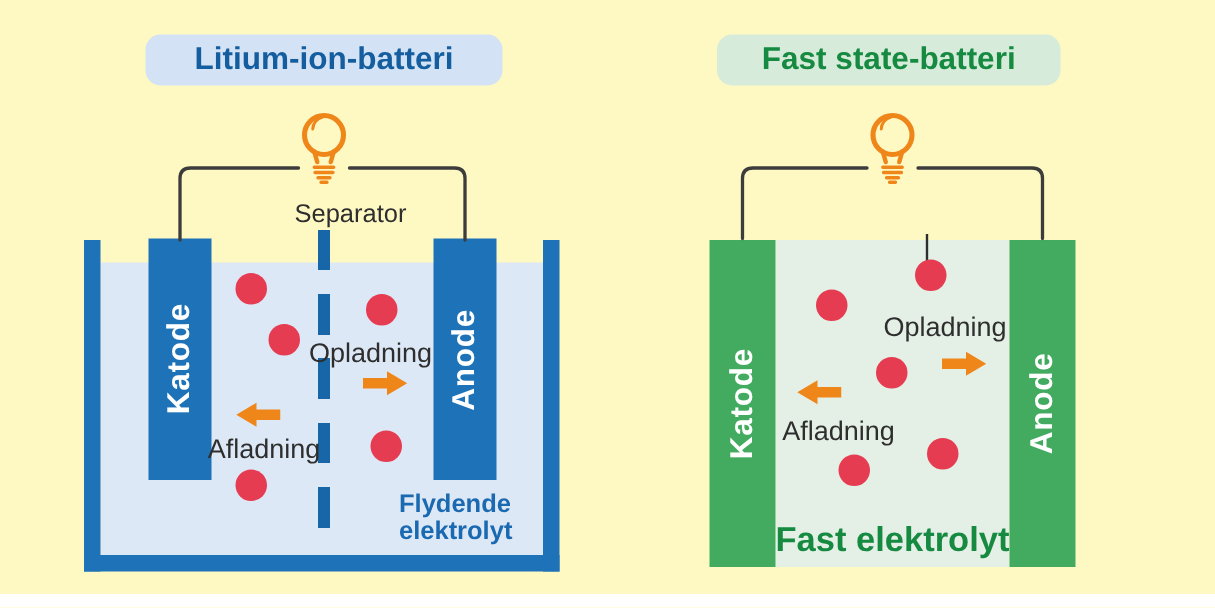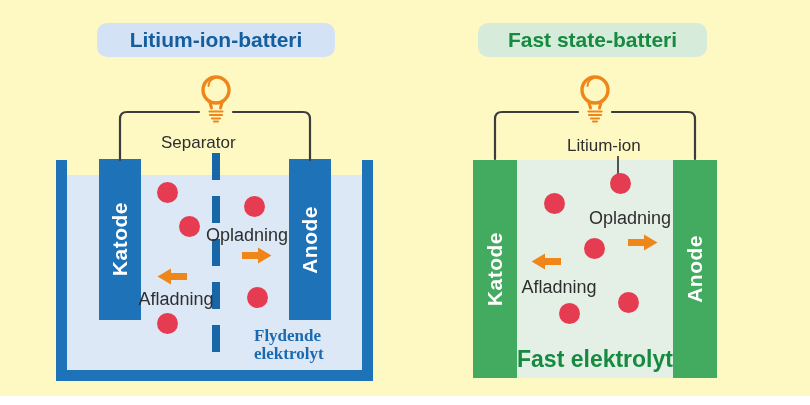--- a/index.html
+++ b/index.html
@@ -3,38 +3,38 @@
 <meta charset="utf-8">
 <style>
   html,body{margin:0;padding:0;background:#fff;}
   #canvas{position:relative;width:810px;height:396px;background:#fef9c3;overflow:hidden;
           font-family:"Liberation Sans", sans-serif;}
   .abs{position:absolute;}
   .badge{display:flex;align-items:center;justify-content:center;border-radius:10px;
          font-weight:bold;font-size:21px;}
   #badge-left{left:97px;top:23px;width:238px;height:34px;background:var(--badge-blue-bg);color:var(--blue-title);}
   #badge-right{left:478px;top:23px;width:229px;height:34px;background:var(--badge-green-bg);color:var(--green-text);}
-  .lbl{font-size:17px;color:var(--text-dark);text-align:left;line-height:1.1;}
+  .lbl{font-size:17px;color:var(--text-dark);text-align:right;line-height:1.1;}
   .lbl18{font-size:18px;color:var(--text-dark);text-align:center;line-height:1.1;}
   
   #liquid{left:67px;top:175px;width:295px;height:195px;background:var(--light-blue);}
   #wall-left{left:56px;top:160px;width:11px;height:221px;background:var(--blue);}
   #wall-right{left:362px;top:160px;width:11px;height:221px;background:var(--blue);}
   #tank-bottom{left:56px;top:370px;width:317px;height:11px;background:var(--blue);}
   .electrode{display:flex;align-items:center;justify-content:center;}
   .electrode span{writing-mode:vertical-rl;transform:rotate(180deg);color:#fff;font-weight:bold;
                   font-size:21px;letter-spacing:.5px;}
   #katode-l{left:99px;top:159px;width:42px;height:161px;background:var(--blue);}
   #anode-l{left:289px;top:159px;width:42px;height:161px;background:var(--blue);}
   #separator-line{left:212px;top:153px;width:8px;height:214px;
      background:repeating-linear-gradient(to bottom,var(--sep-blue) 0px,var(--sep-blue) 27px,transparent 27px,transparent 43px);}
   #separator-label{left:161px;top:134px;width:110px;}
   #opladning-l{left:197px;top:226px;width:100px;}
   #afladning-l{left:126px;top:290px;width:100px;}
-  #flydende{left:254px;top:327px;width:95px;font-weight:bold;font-size:17px;line-height:1.05;color:var(--blue-label);font-family:Liberation Serif, serif;}
+  #flydende{left:266px;top:327px;width:95px;font-weight:bold;font-size:17px;line-height:1.05;color:var(--blue-label);}
   
   #interior-r{left:517px;top:160px;width:156px;height:218px;background:var(--light-green);}
   #katode-r{left:473px;top:160px;width:44px;height:218px;background:var(--green);}
   #anode-r{left:673px;top:160px;width:44px;height:218px;background:var(--green);}
   #litium-label{left:567px;top:137px;width:104px;}
   #opladning-r{left:580px;top:209px;width:100px;}
   #afladning-r{left:509px;top:278px;width:100px;}
   #fast{left:517px;top:346px;width:156px;text-align:center;font-weight:bold;font-size:23px;color:var(--green-text);}
   
   .ion{position:absolute;width:21px;height:21px;border-radius:50%;background:var(--red);}
@@ -101,21 +101,20 @@
       <path class="bulb" d="M588.5,101 L590.5,108 M601.5,101 L599.5,108" stroke-width="3"></path>
       <path class="bulb" d="M588.5,111.5 H601.5 M589,115 H601 M591,118.5 H599 M593,121.5 H597" stroke-width="2.2"></path>
     </g>
     <line class="pointer" x1="618" y1="156" x2="618" y2="182"></line>
   </svg>
 
   <div class="abs lbl" id="separator-label">Separator</div>
   <div class="abs lbl18" id="opladning-l">Opladning</div>
   <div class="abs lbl18" id="afladning-l">Afladning</div>
   <div class="abs" id="flydende">Flydende elektrolyt</div>
-  <div class="abs lbl" id="litium-label">Litium-ion</div>
   <div class="abs lbl18" id="opladning-r">Opladning</div>
   <div class="abs lbl18" id="afladning-r">Afladning</div>
   <div class="abs" id="fast">Fast elektrolyt</div>
 
   <svg class="abs arrow" id="arrow-charge-l" viewBox="0 0 30 17">
     <path d="M0,5 H16 V0.5 L29.5,8.5 L16,16.5 V12 H0 Z"></path>
     </svg>
   <svg class="abs arrow flip" id="arrow-discharge-l" viewBox="0 0 30 17">
     <path d="M0,5 H16 V0.5 L29.5,8.5 L16,16.5 V12 H0 Z"></path>
     </svg>

